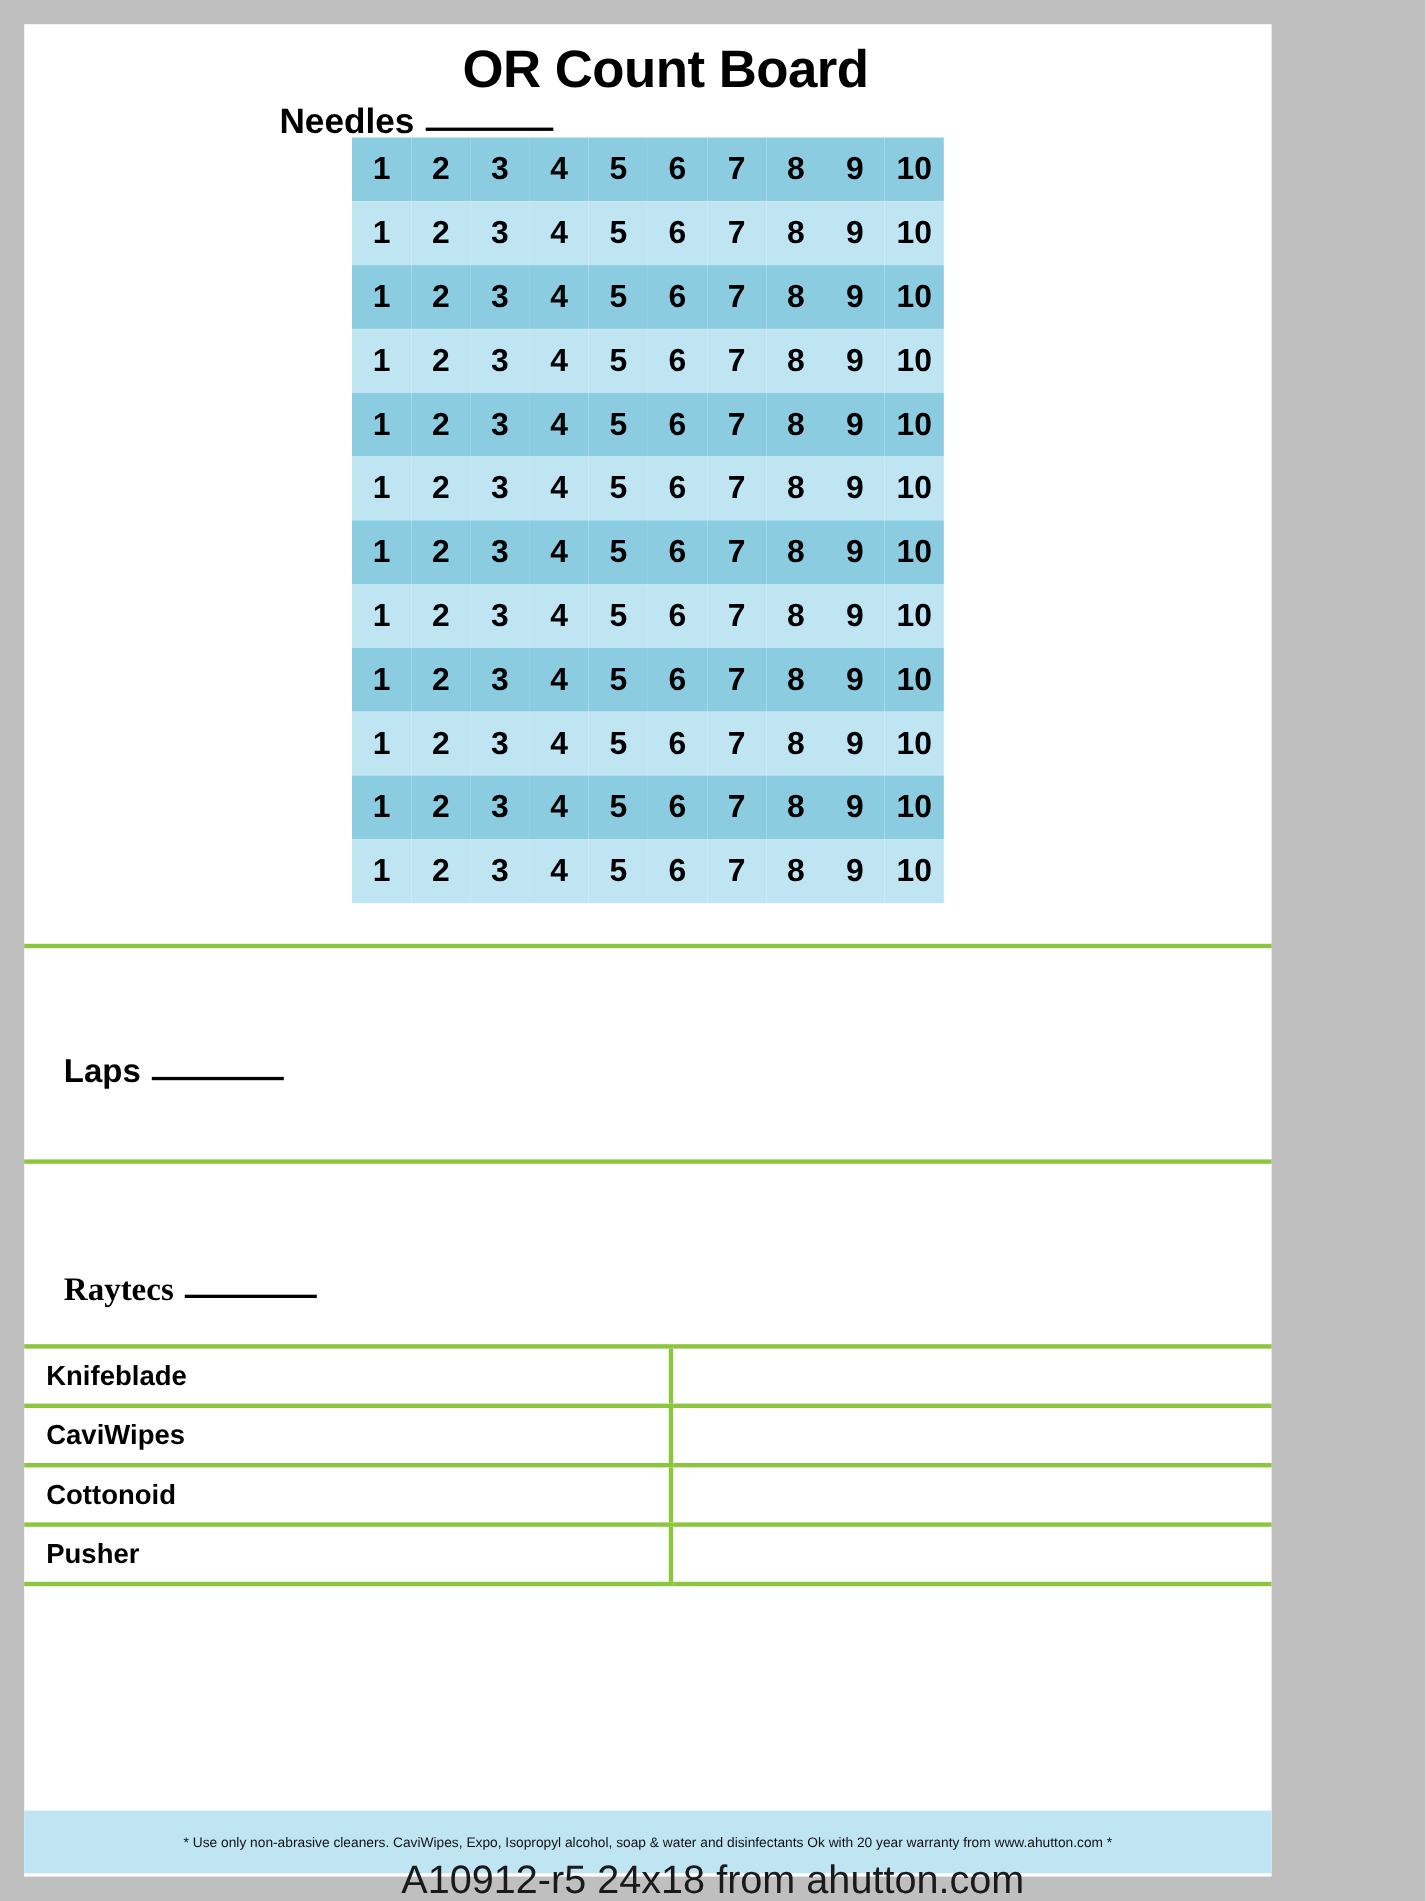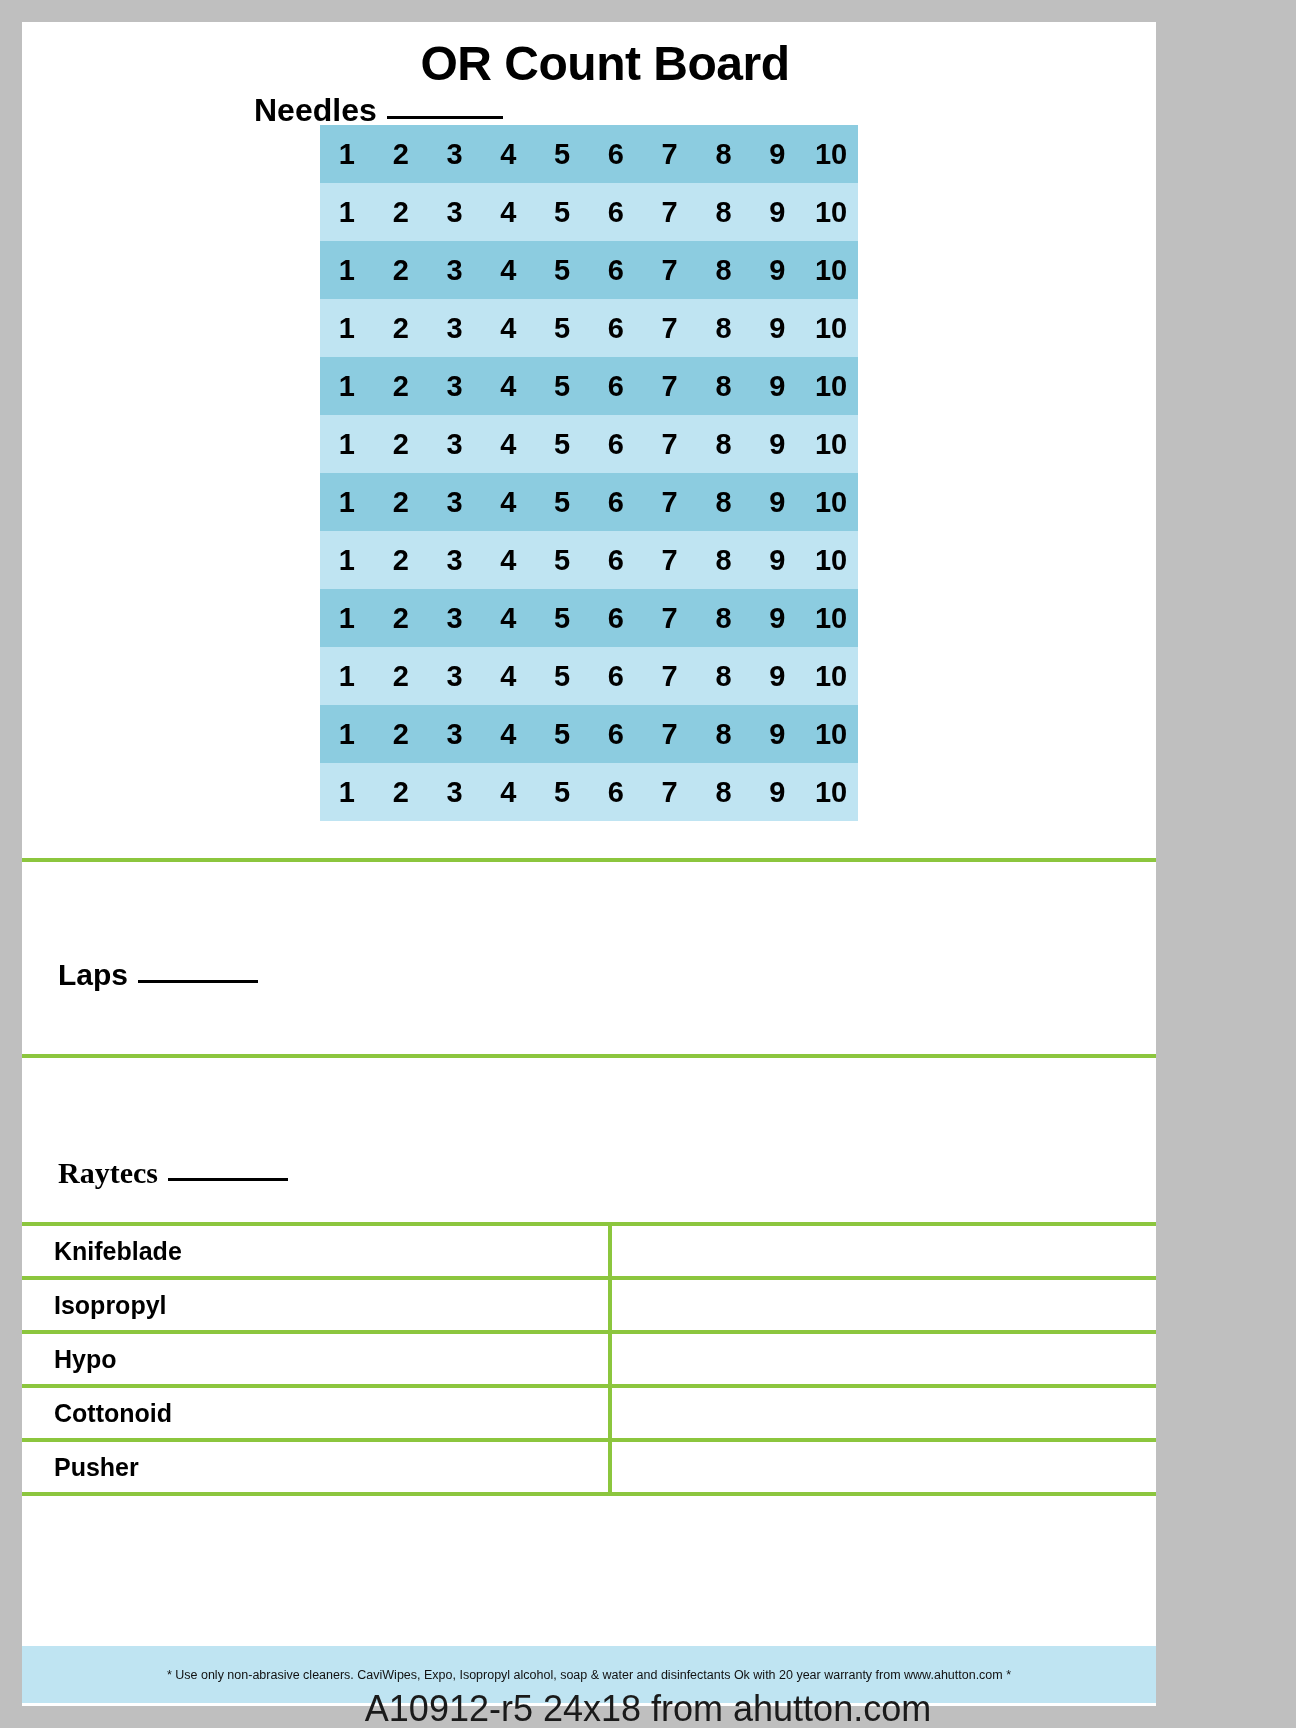--- a/index.html
+++ b/index.html
@@ -102,21 +102,21 @@
     position: absolute;
     left: 0;
     width: 1134px;
     border-collapse: collapse;
     table-layout: fixed;
   }
   .item-table td {
     height: 50px;
     border-top: 4px solid #8cc63e;
     border-bottom: 4px solid #8cc63e;
-    padding: 0 0 0 32px;
+    padding: 0 0 0 20px;
     vertical-align: middle;
     font-size: 25px;
     font-weight: bold;
     color: #000;
   }
   .item-table td.val-cell {
     border-left: 4px solid #8cc63e;
     width: 544px;
     padding: 0;
   }
@@ -326,25 +326,21 @@
   </div>
   <div style="position:absolute; left:0; top:1180px; width:1134px; height:60px;"></div>
 
   <table class="item-table" style="top:1200px;" id="item-table">
     <tbody>
         <tr>
           <td>Knifeblade</td>
           <td class="val-cell"></td>
         </tr>
         <tr>
-          <td>Isopropyl</td>
-          <td class="val-cell"></td>
-        </tr>
-        <tr>
-          <td>Hypo</td>
+          <td>CaviWipes</td>
           <td class="val-cell"></td>
         </tr>
         <tr>
           <td>Cottonoid</td>
           <td class="val-cell"></td>
         </tr>
         <tr>
           <td>Pusher</td>
           <td class="val-cell"></td>
         </tr>

